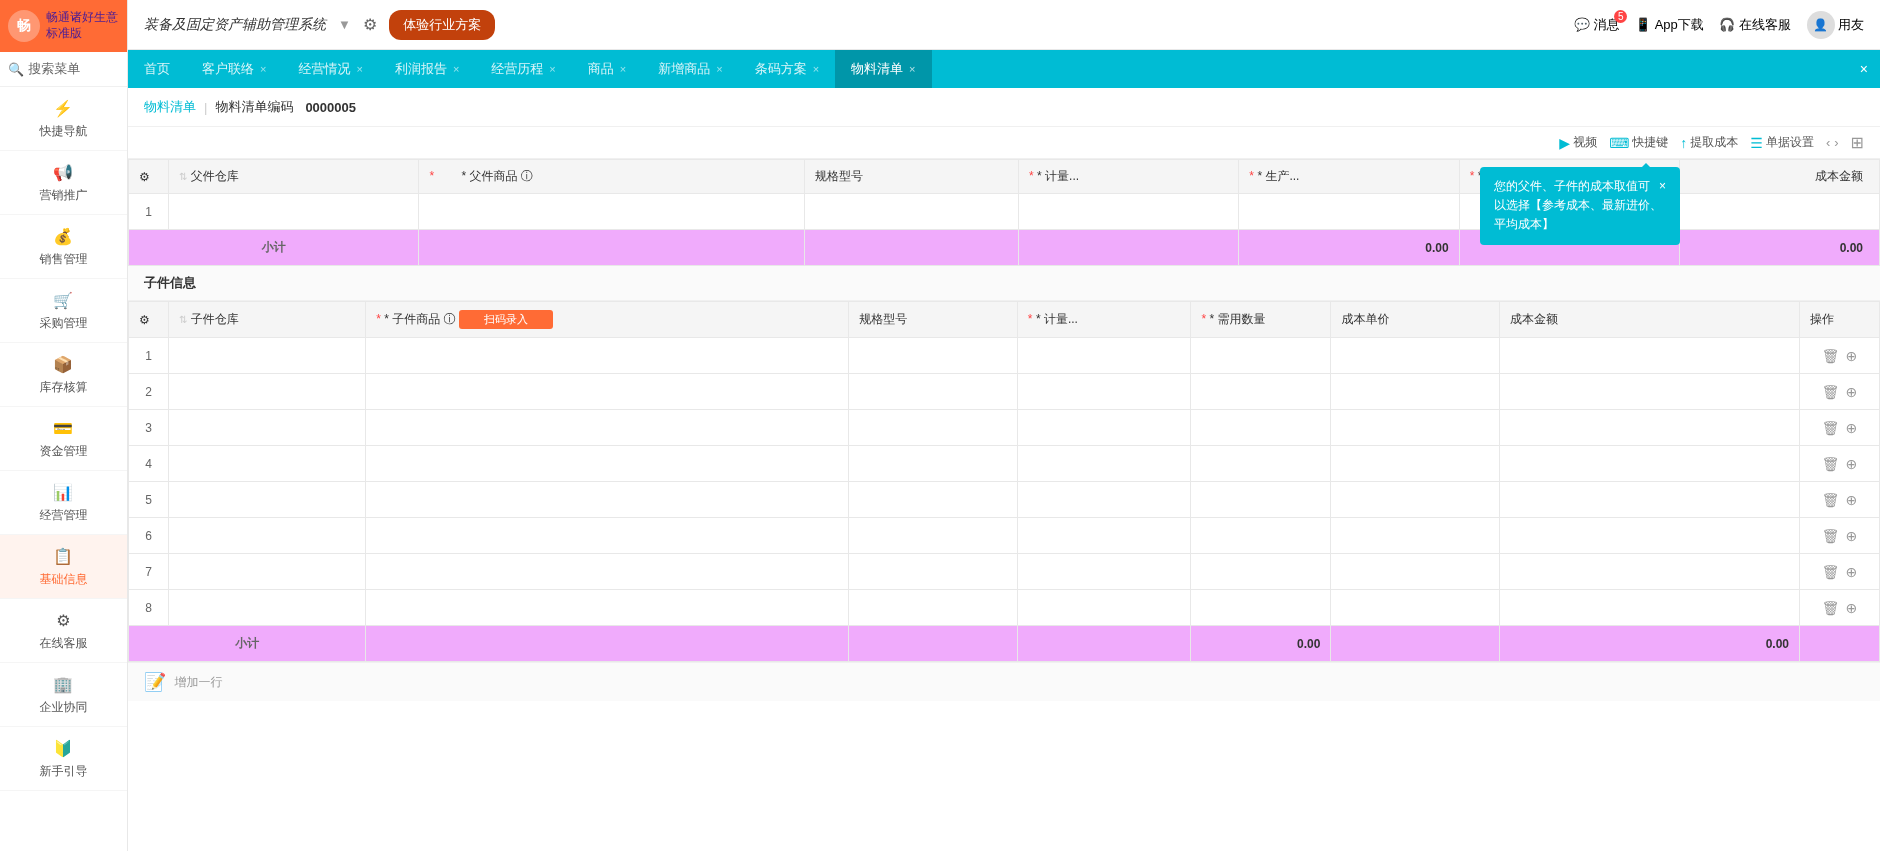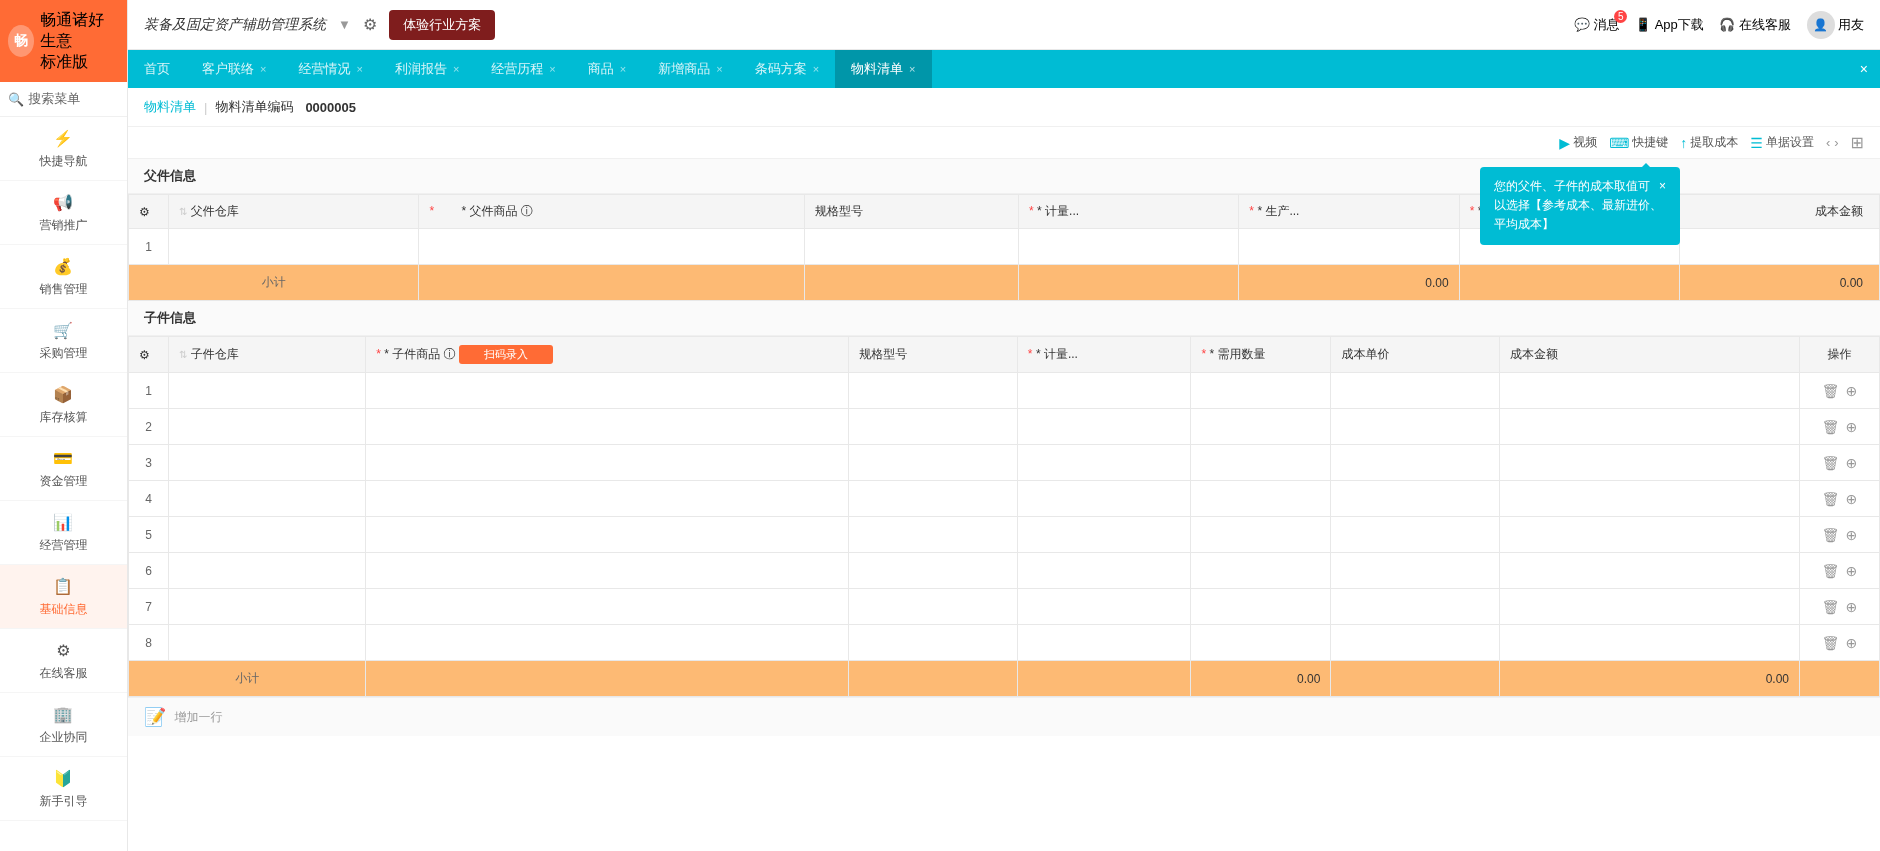--- a/index.html
+++ b/index.html
@@ -28,22 +28,22 @@
       background: rgba(255,255,255,0.3);
       border-radius: 50%;
       display: flex;
       align-items: center;
       justify-content: center;
       color: white;
       font-size: 14px;
       font-weight: bold;
     }
     .logo-text {
-      color: #000000;
-      font-size: 16px;
+      color: #4c1d95;
+      font-size: 12px;
       line-height: 1.3;
     }
     .sidebar-search {
       padding: 8px;
       border-bottom: 1px solid #f0f0f0;
       display: flex;
       align-items: center;
       gap: 4px;
       cursor: pointer;
       color: #666;
@@ -97,25 +97,25 @@
       font-size: 14px;
       color: #333;
       font-style: italic;
     }
     .top-bar-right {
       display: flex;
       align-items: center;
       gap: 16px;
     }
     .top-bar-btn {
-      background: #7f1d1d;
+      background: #c2410c;
       color: white;
       border: none;
       padding: 6px 14px;
-      border-radius: 4px;
+      border-radius: 12px;
       cursor: pointer;
       font-size: 13px;
     }
     .top-icon-item {
       display: flex;
       align-items: center;
       gap: 3px;
       cursor: pointer;
       position: relative;
     }
@@ -266,22 +266,22 @@
       color: #333;
       white-space: nowrap;
     }
     .data-table td {
       border: 1px solid #e8e8e8;
       padding: 6px 10px;
       height: 36px;
       background: #fff;
     }
     .data-table .subtotal td {
-      background: #fdba74;
-      font-weight: 400;
+      background: #f0abfc;
+      font-weight: 700;
       color: #333;
       margin-left: 44px;
     }
     .data-table .row-num {
       text-align: center;
       color: #666;
       width: 40px;
     }
     .settings-col {
       width: 36px;
@@ -504,21 +504,20 @@
         <span style="cursor:pointer; color:#999;">›</span>
       </div>
       <span style="cursor:pointer; color:#999; font-size:16px;">⊞</span>
 
       <div class="tooltip-popup">
         <span class="tooltip-close">×</span>
         <span>您的父件、子件的成本取值可以选择【参考成本、最新进价、平均成本】</span>
       </div>
     </div>
 
-    <div class="section-title">父件信息</div>
     <div style="overflow-x:auto;">
       <table class="data-table">
         <thead>
           <tr>
             <th class="settings-col"><span>⚙</span></th>
             <th><span style="color:#ccc; font-size:10px;">⇅</span> <span>父件仓库</span></th>
             <th><span style="color:#ff4444;">*</span> <span style="color:#333;margin-left:24px;">* 父件商品</span> ⓘ</th>
             <th><span>规格型号</span></th>
             <th><span style="color:#ff4444;">*</span> <span>* 计量...</span></th>
             <th><span style="color:#ff4444;">*</span> <span>* 生产...</span></th>
@@ -559,21 +558,21 @@
             <th><span style="color:#ccc; font-size:10px;">⇅</span> <span>子件仓库</span></th>
             <th>
               <span style="color:#ff4444;">*</span> <span style="color:#333;">* 子件商品</span> ⓘ
               <button class="scan-btn">扫码录入</button>
             </th>
             <th><span>规格型号</span></th>
             <th><span style="color:#ff4444;">*</span> <span>* 计量...</span></th>
             <th style="width:140px;margin-top:20px;"><span style="color:#ff4444;">*</span> <span>* 需用数量</span></th>
             <th><span>成本单价</span></th>
             <th style="width:300px;"><span>成本金额</span></th>
-            <th style="width:80px; text-align:center;"><span>操作</span></th>
+            <th style="width:80px; text-align:left;"><span>操作</span></th>
           </tr>
         </thead>
         <tbody id="child-tbody">
         <tr>
     <td class="row-num">1</td>
     <td></td>
     <td></td>
     <td></td>
     <td></td>
     <td></td>

